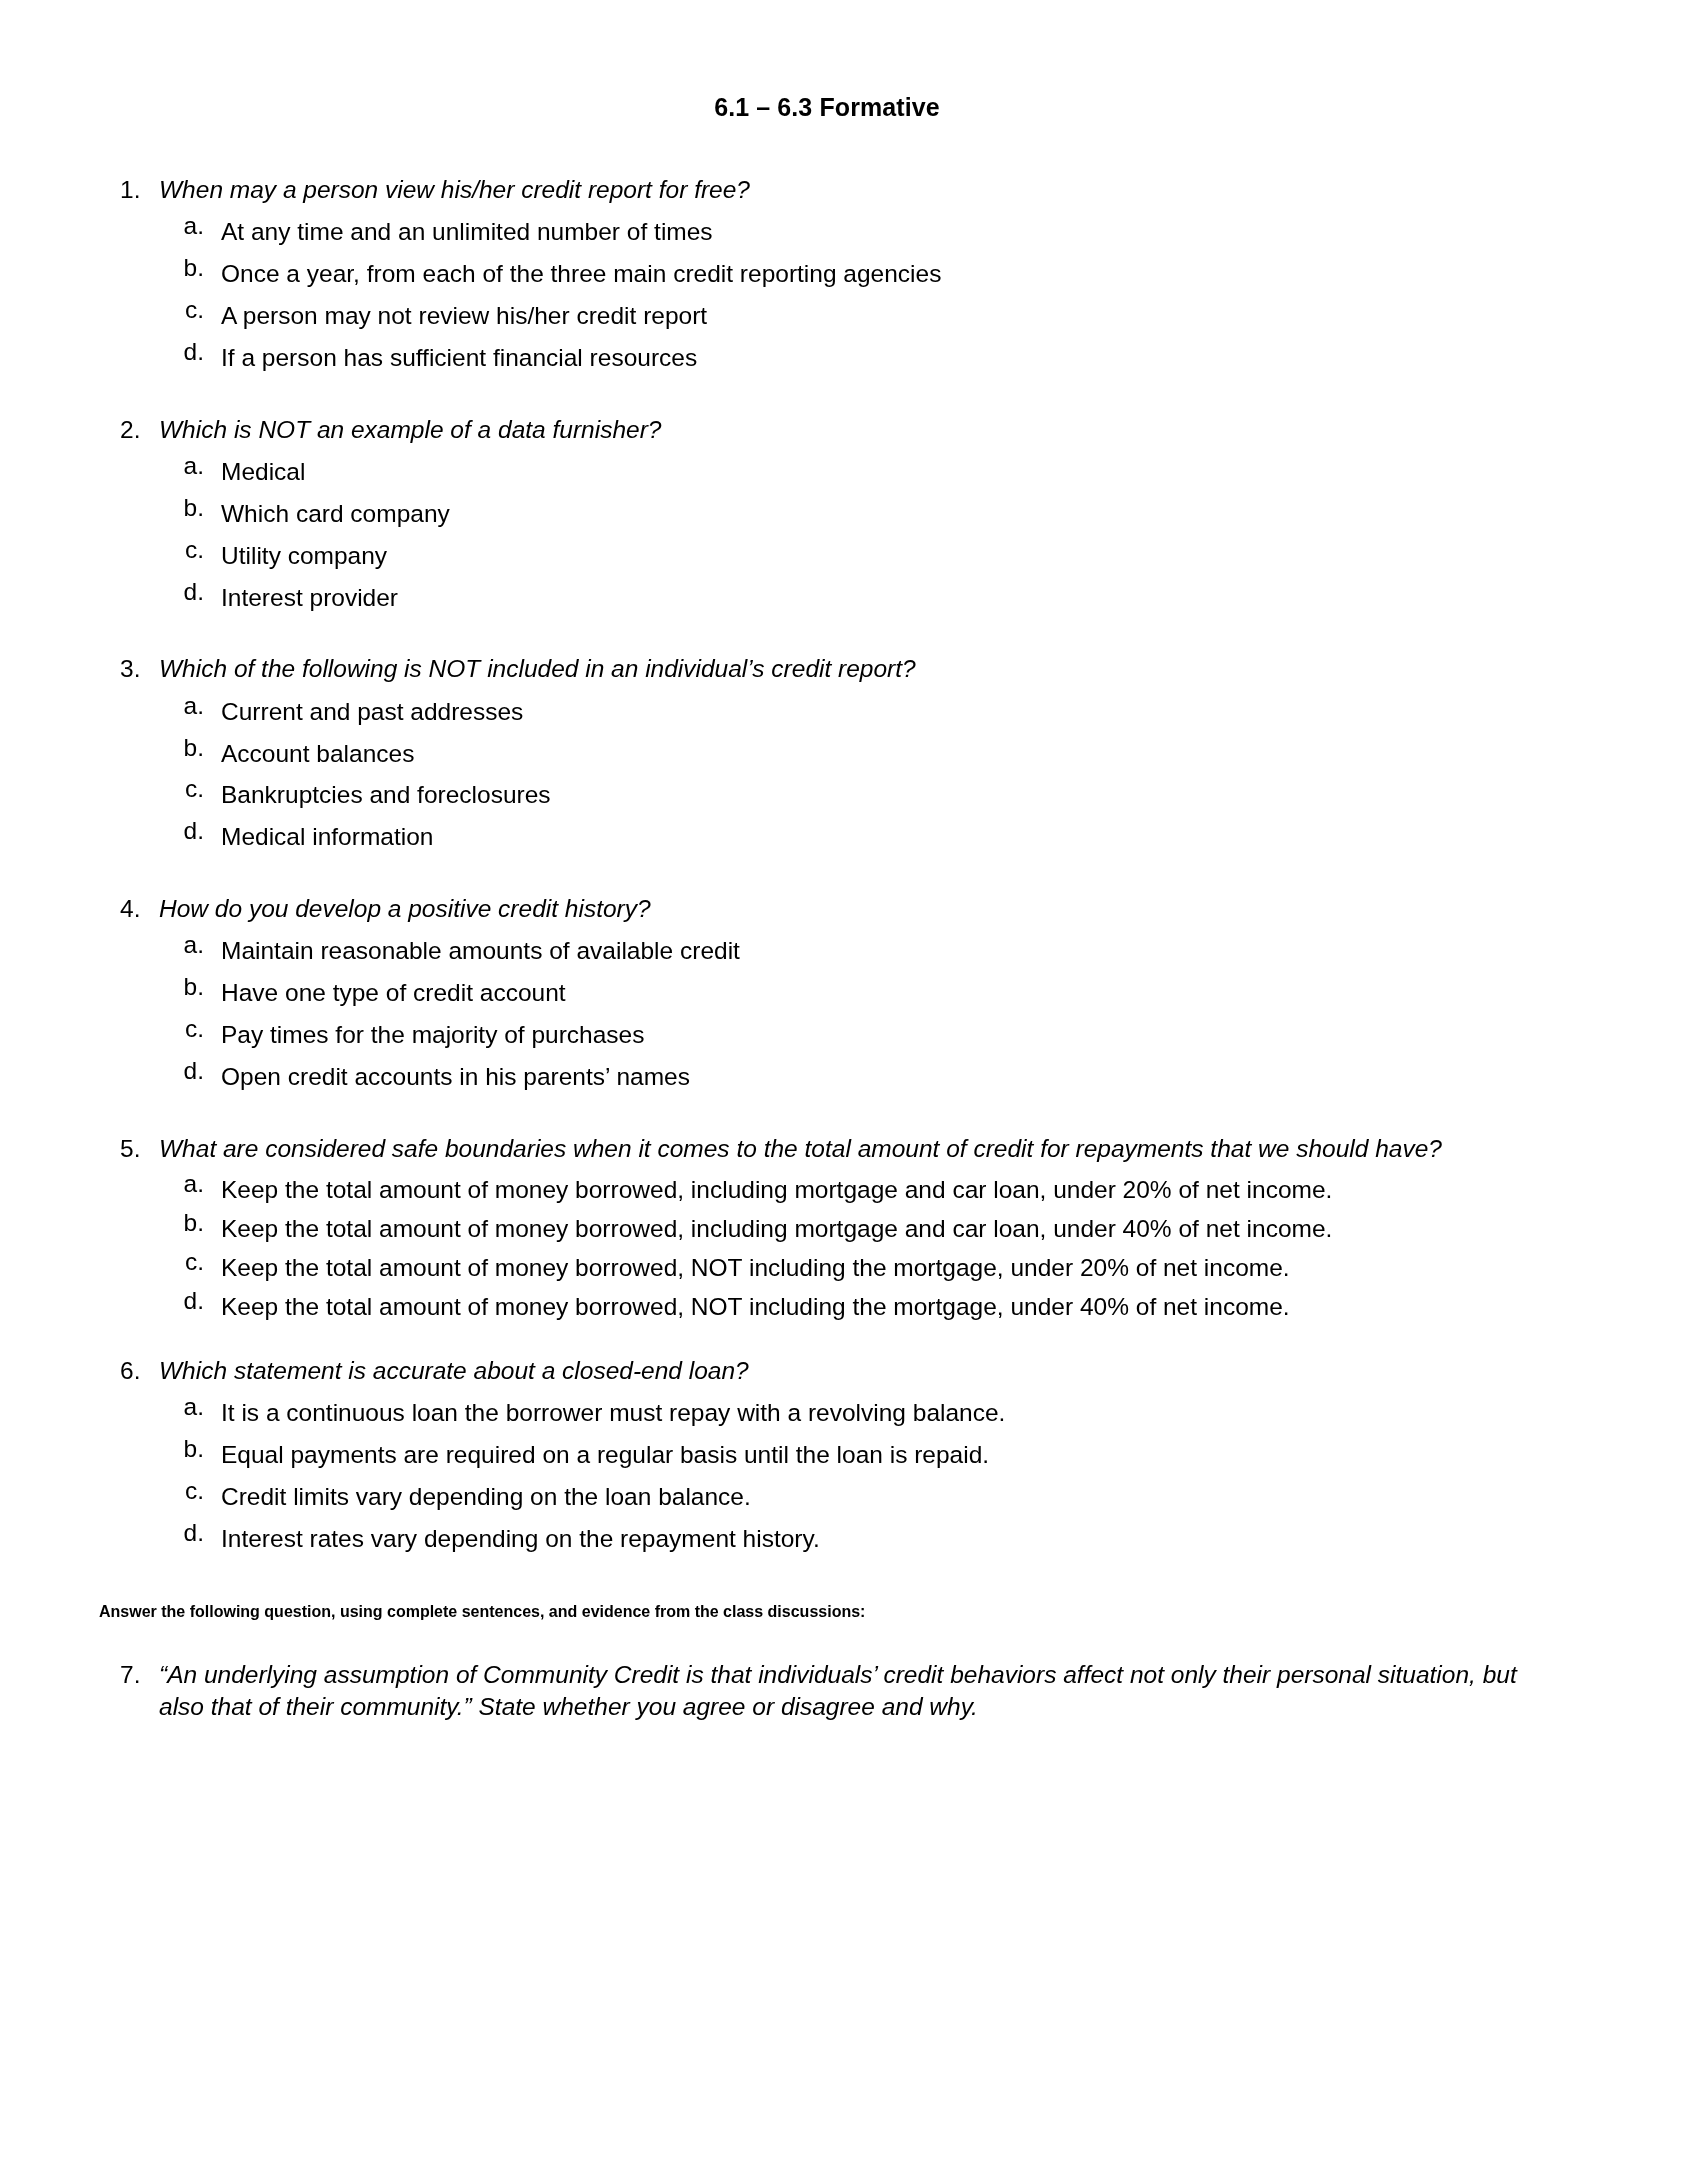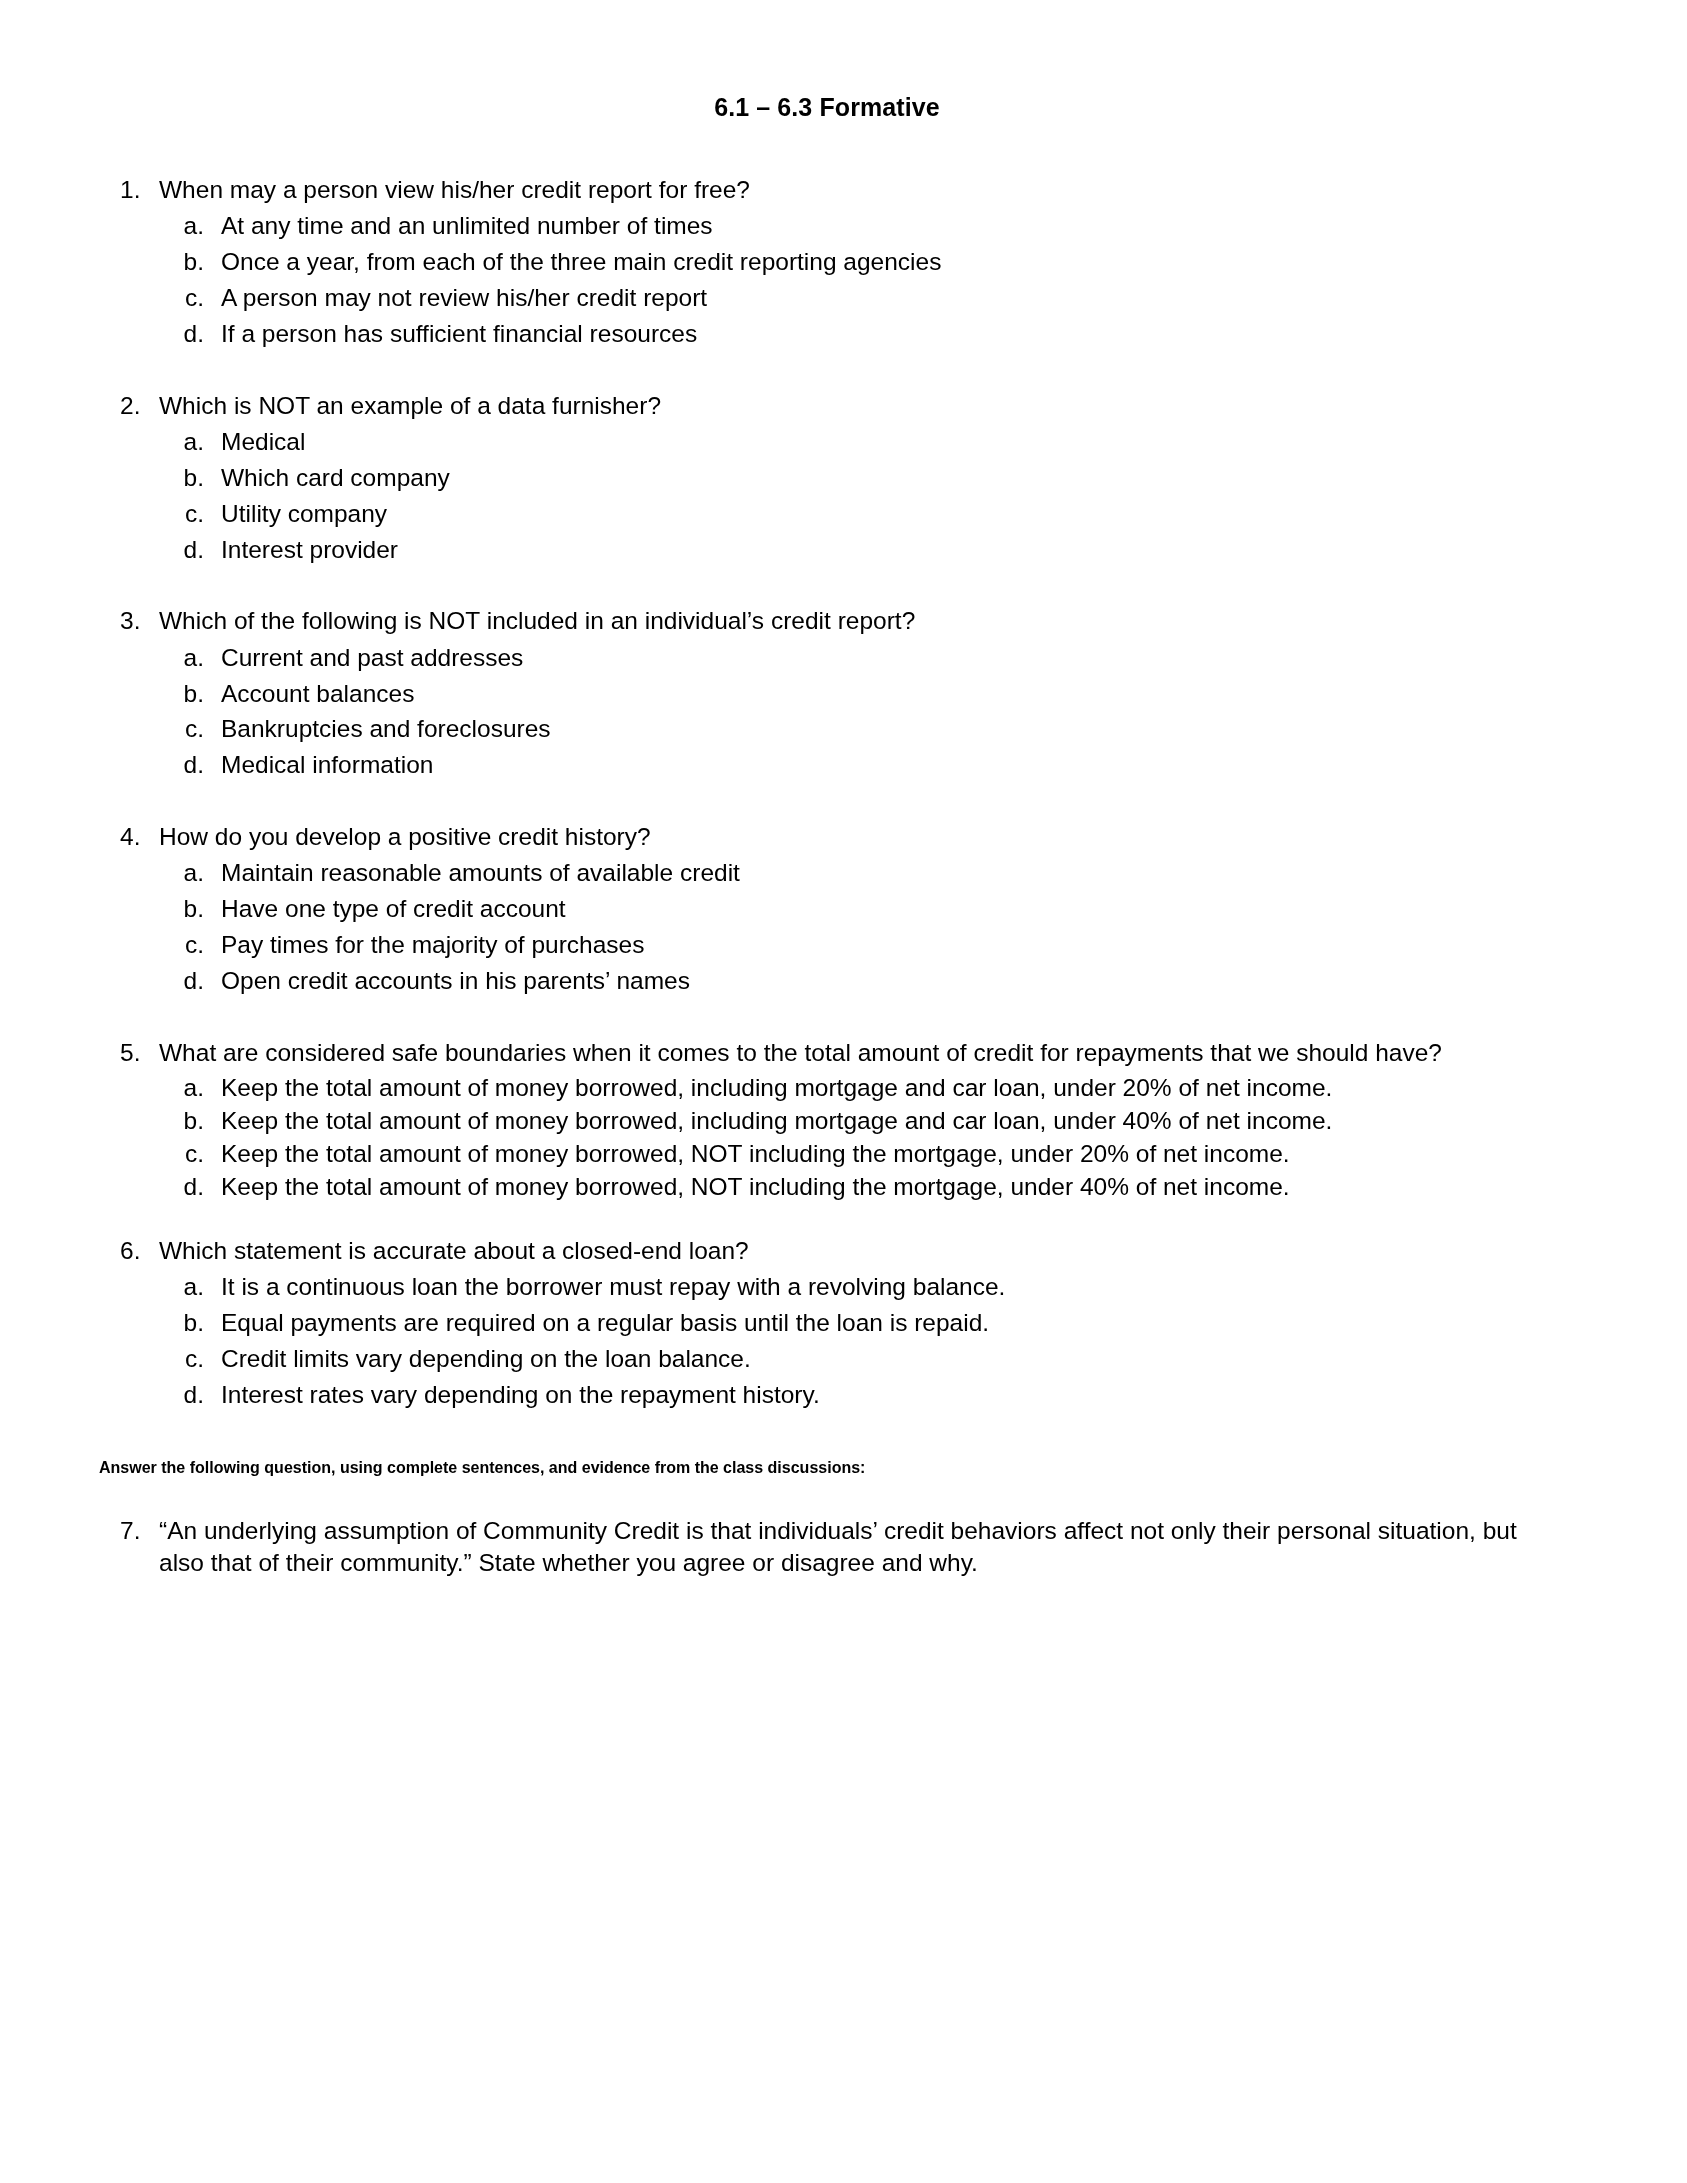--- a/index.html
+++ b/index.html
@@ -38,40 +38,42 @@
   .q-num {
     width: 60px;
     flex: 0 0 60px;
     text-align: right;
     padding-right: 18.5px;
     box-sizing: border-box;
   }
   .q-text {
     flex: 1 1 auto;
     padding-right: 6.6px;
+    font-style: italic;
   }
   .options {
     margin-top: 2.6px;
   }
   .opt-row {
     display: flex;
     align-items: flex-start;
     font-size: 24.5px;
     line-height: 1.30;
     margin-top: 4px;
   }
   .opt-letter {
     width: 122px;
     flex: 0 0 122px;
     text-align: right;
     padding-right: 17px;
     box-sizing: border-box;
   }
   .opt-text {
     flex: 1 1 auto;
+    margin-top: 6px;
   }
   .instruction {
     font-size: 16px;
     font-weight: bold;
     margin: 46px 0 37px 0;
     line-height: 1.32;
   }
   .tight {
     margin-bottom: 32px;
   }

